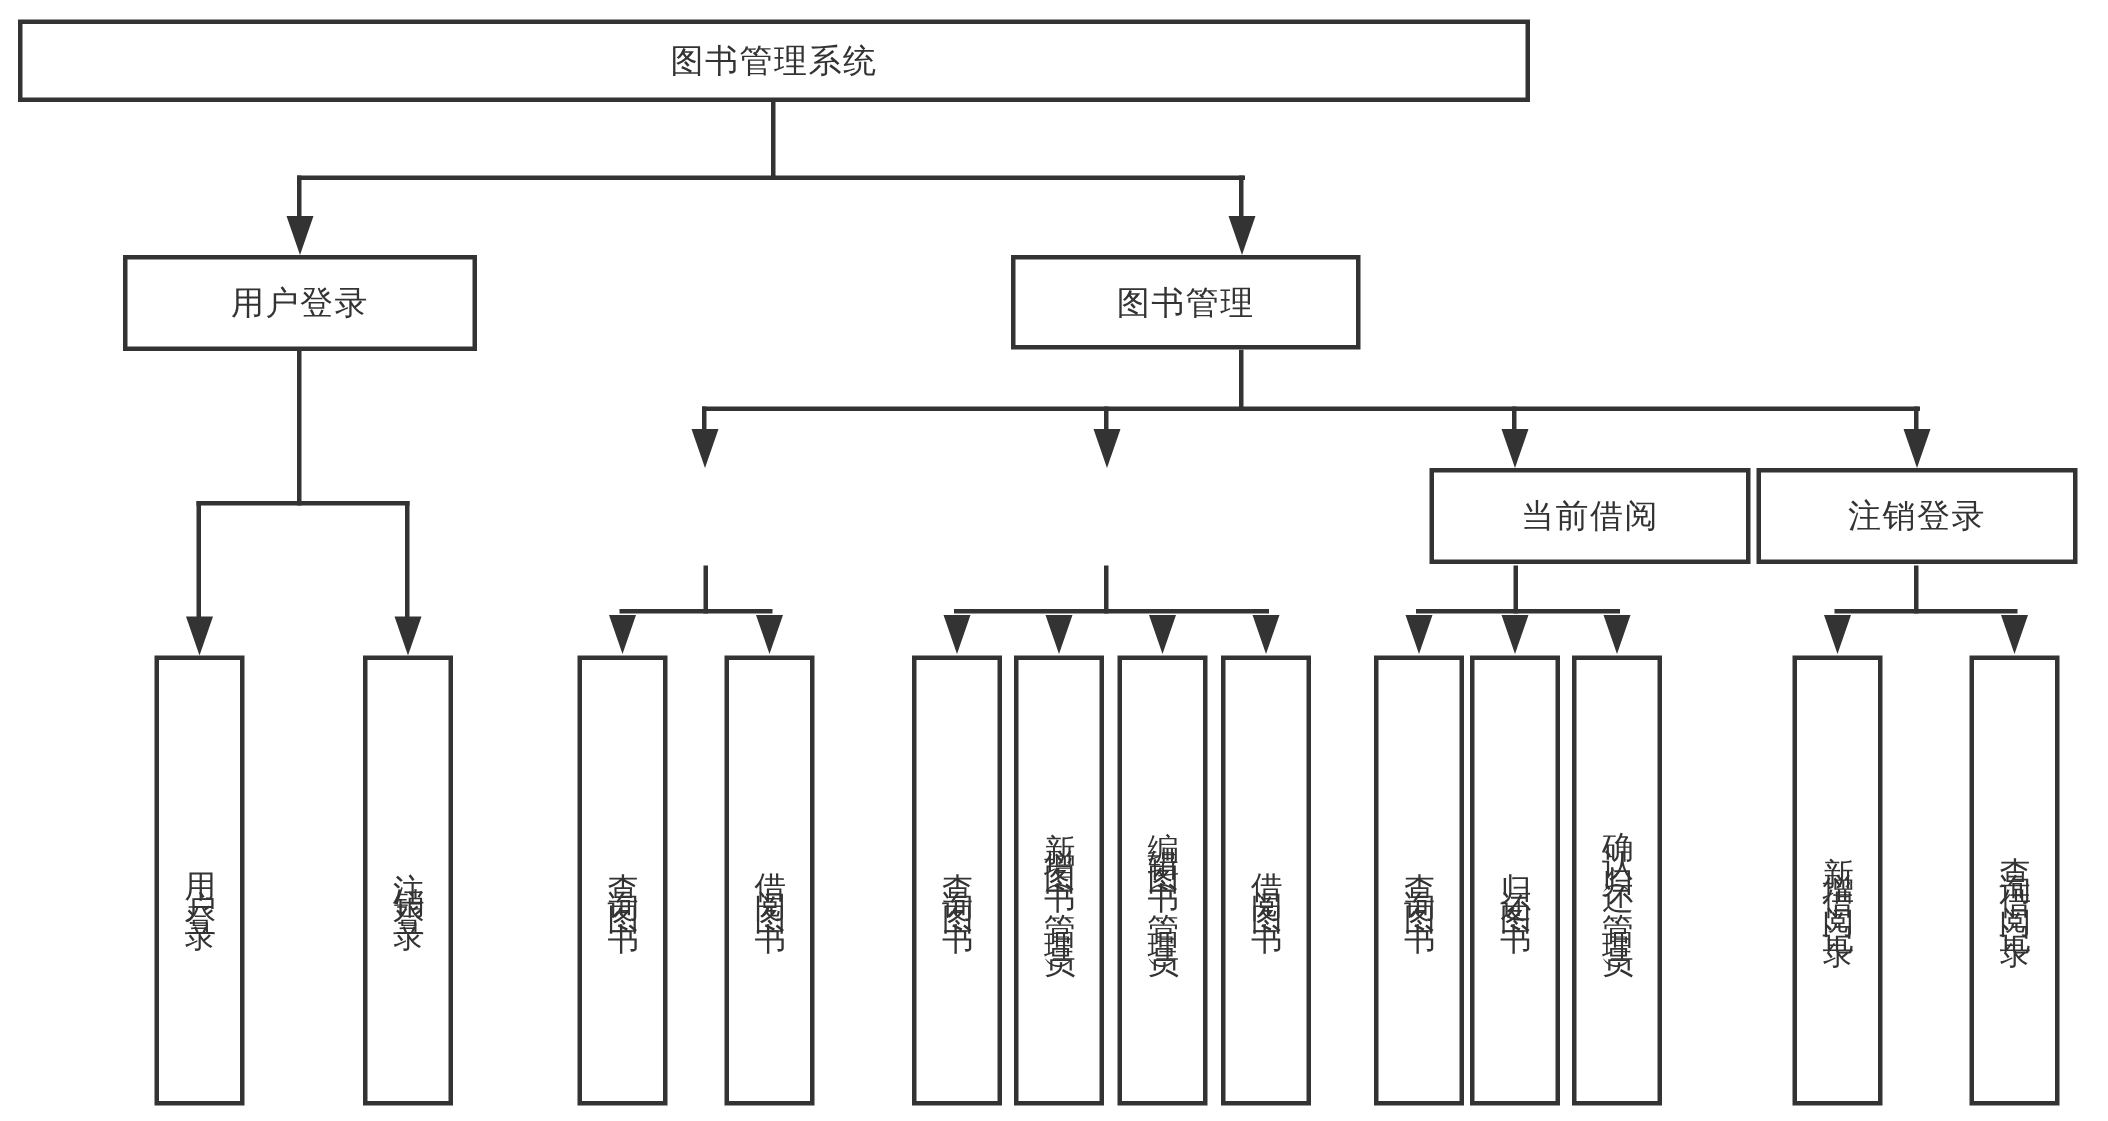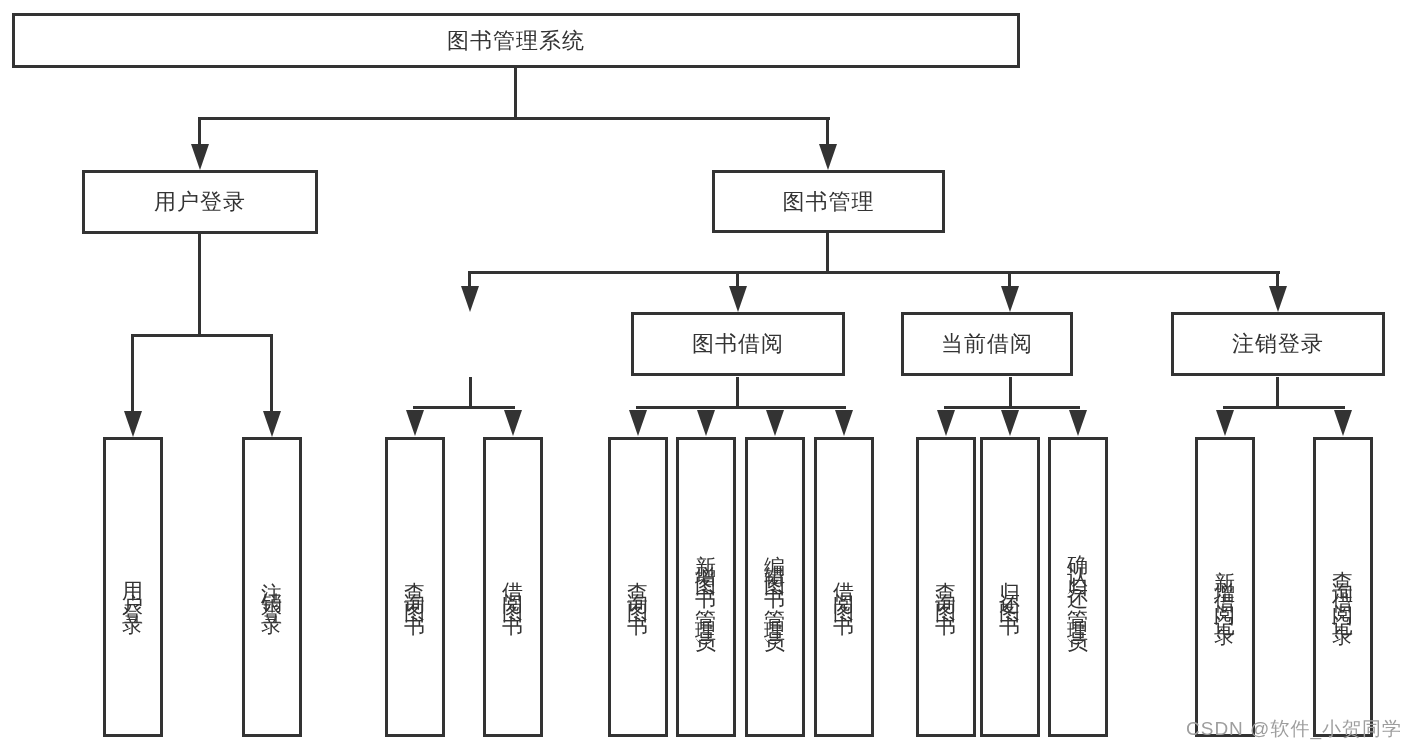--- a/index.html
+++ b/index.html
@@ -117,28 +117,25 @@
   <div class="arr" style="left:1216px;top:410px"></div>
   <div class="arr" style="left:1334px;top:410px"></div>
 
   <div class="node" style="left:12px;top:13px;width:1008px;height:55px">
     <span>图书管理系统</span>
   </div>
 
   <div class="node" style="left:82px;top:170px;width:236px;height:64px">
     <span>用户登录</span>
   </div>
-  <div class="node" style="left:712px;top:170px;width:233px;height:63px">
+  <div class="node" style="left:674px;top:170px;width:233px;height:63px">
     <span>图书管理</span>
   </div>
 
-  <div class="node" style="left:631px;top:312px;width:214px;height:64px">
-    <span>图书借阅</span>
-  </div>
-  <div class="node" style="left:901px;top:312px;width:172px;height:64px">
+  <div class="node" style="left:953px;top:312px;width:214px;height:64px">
     <span>当前借阅</span>
   </div>
   <div class="node" style="left:1171px;top:312px;width:214px;height:64px">
     <span>注销登录</span>
   </div>
 
   <div class="leaf" style="left:103px;top:437px">
     <span>用户登录</span>
   </div>
   <div class="leaf" style="left:242px;top:437px">
@@ -175,15 +172,14 @@
     <span>确认归还（管理员）</span>
   </div>
 
   <div class="leaf" style="left:1195px;top:437px">
     <span>新增借阅记录</span>
   </div>
   <div class="leaf" style="left:1313px;top:437px">
     <span>查询借阅记录</span>
   </div>
 
-  <div class="watermark">CSDN @软件_小贺同学</div>
 
 </div>
 
 </body></html>

